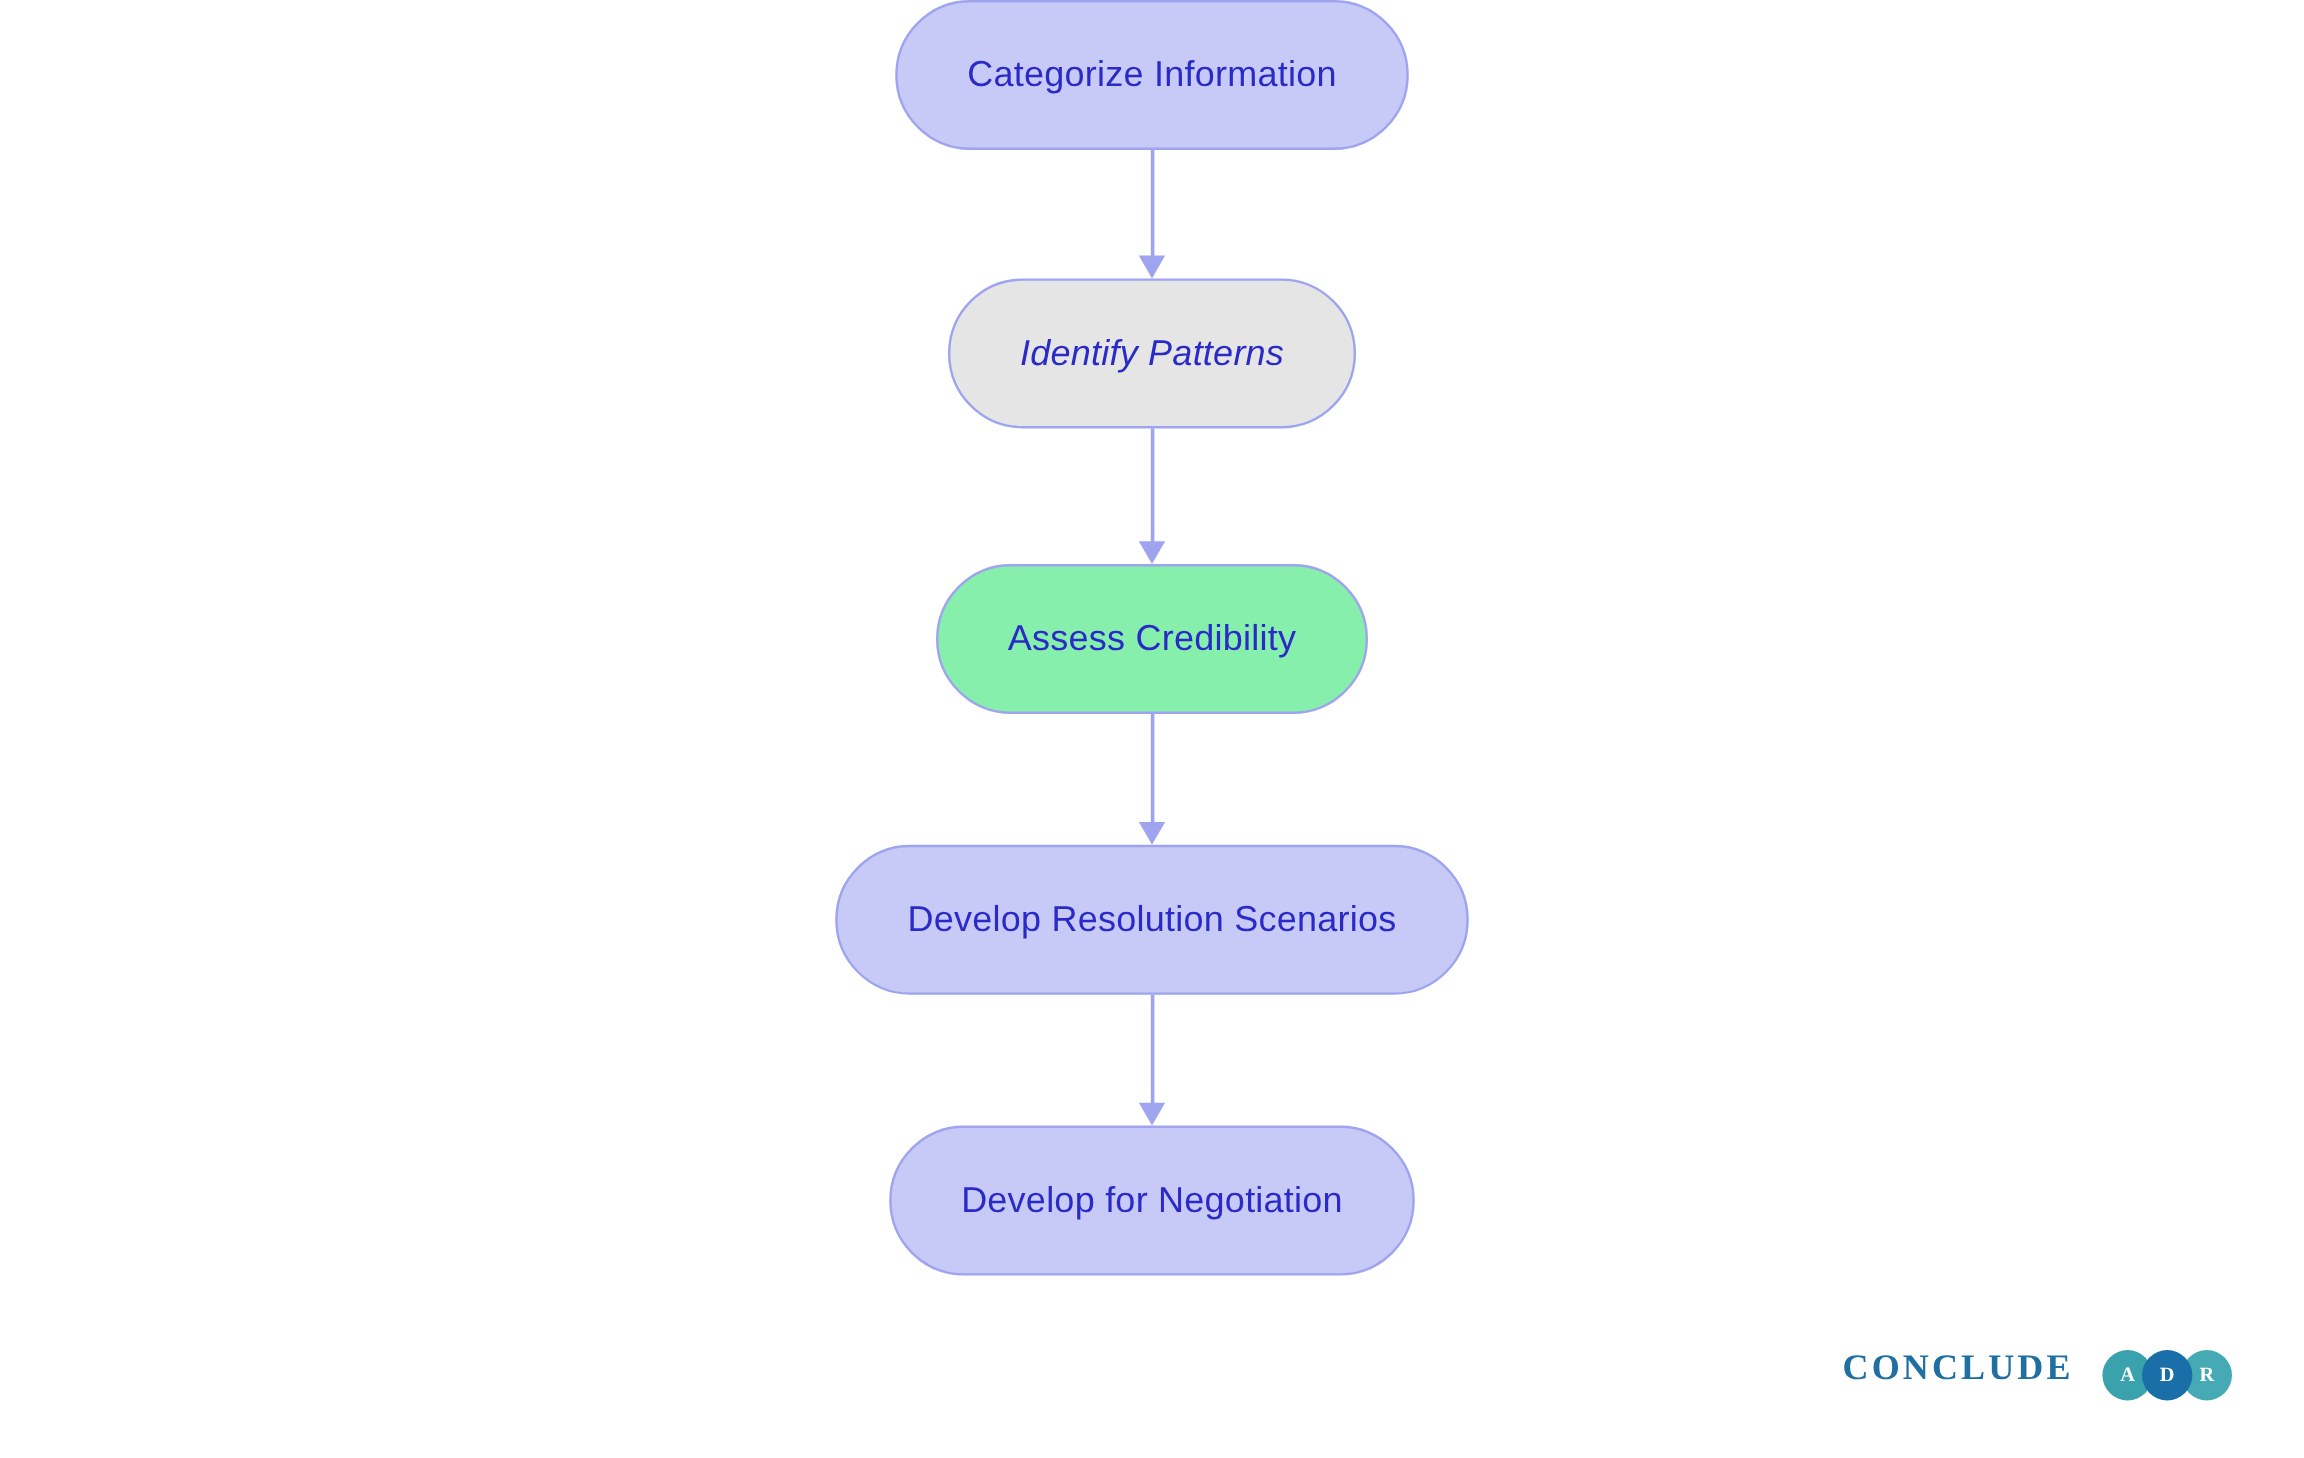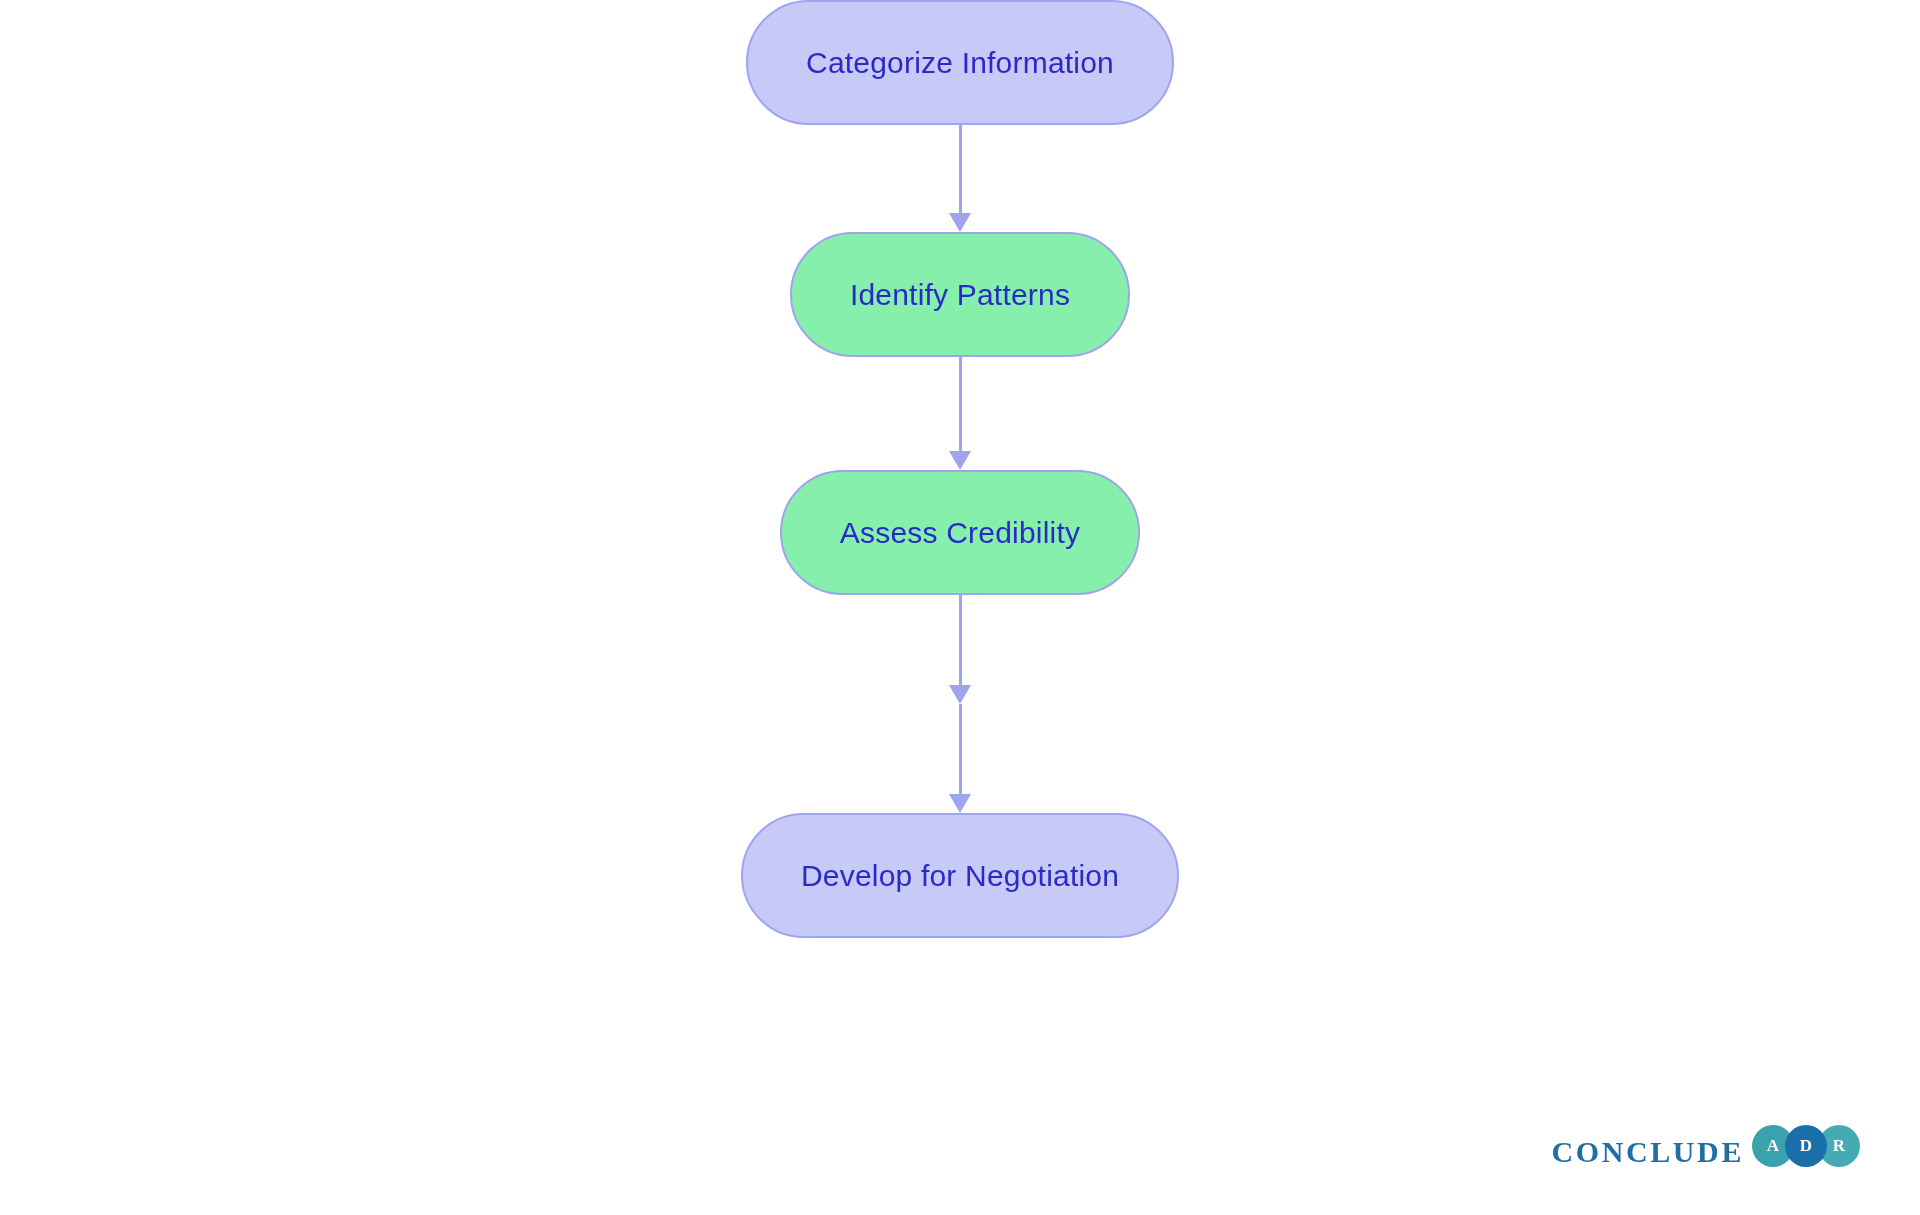--- a/index.html
+++ b/index.html
@@ -83,22 +83,22 @@
   .gap-2 { height: 113px; }
   .gap-3 { height: 109px; }
   .gap-4 { height: 109px; }
 
   
   .brand {
     position: absolute;
     right: 60px;
     bottom: 48px;
     display: flex;
-    align-items: flex-end;
-    gap: 8px;
+    align-items: flex-start;
+    gap: 24px;
   }
   .brand-word {
     font-family: "Liberation Serif", serif;
     font-size: 30px;
     font-weight: 700;
     letter-spacing: 2.6px;
     color: #1f6fa3;
     line-height: 1;
   }
   .brand-circles {
@@ -130,38 +130,41 @@
 
     <div class="node" style="background: rgb(199, 201, 247); border-color: rgb(159, 164, 238); color: rgb(42, 42, 200);">
       <span class="node-label">Categorize Information</span>
     </div>
 
     <div class="connector gap-1">
       <div class="shaft" style="background: rgb(159, 164, 238);"></div>
       <div class="head" style="border-top-color: rgb(159, 164, 238);"></div>
     </div>
 
-    <div class="node" style="background: #86efac; border-color: rgb(159, 164, 238); color: rgb(42, 42, 200);">
+    <div class="node" style="background: #e5e5e5; border-color: rgb(159, 164, 238); color: rgb(42, 42, 200); font-style: italic;">
       <span class="node-label">Identify Patterns</span>
     </div>
 
     <div class="connector gap-2">
       <div class="shaft" style="background: rgb(159, 164, 238);"></div>
       <div class="head" style="border-top-color: rgb(159, 164, 238);"></div>
     </div>
 
     <div class="node" style="background: #86efac; border-color: rgb(159, 164, 238); color: rgb(42, 42, 200);">
       <span class="node-label">Assess Credibility</span>
     </div>
 
     <div class="connector gap-3">
       <div class="shaft" style="background: rgb(159, 164, 238);"></div>
       <div class="head" style="border-top-color: rgb(159, 164, 238);"></div>
     </div>
 
+    <div class="node" style="background: rgb(199, 201, 247); border-color: rgb(159, 164, 238); color: rgb(42, 42, 200);">
+      <span class="node-label">Develop Resolution Scenarios</span>
+    </div>
 
     <div class="connector gap-4">
       <div class="shaft" style="background: rgb(159, 164, 238);"></div>
       <div class="head" style="border-top-color: rgb(159, 164, 238);"></div>
     </div>
 
     <div class="node" style="background: rgb(199, 201, 247); border-color: rgb(159, 164, 238); color: rgb(42, 42, 200);">
       <span class="node-label">Develop for Negotiation</span>
     </div>
 

